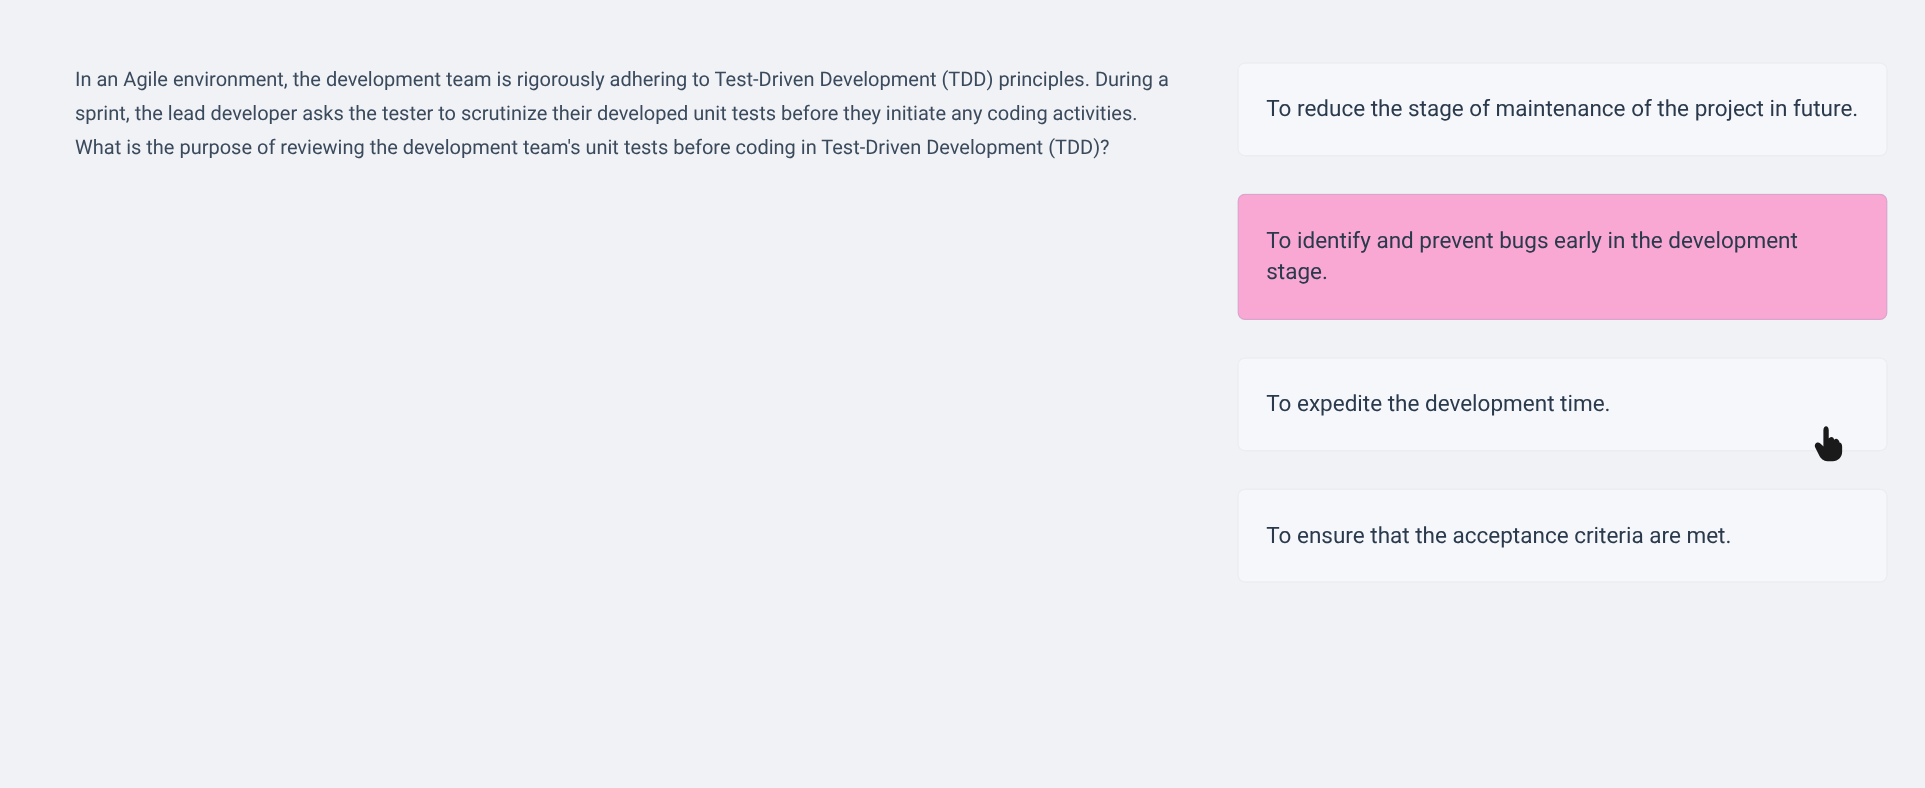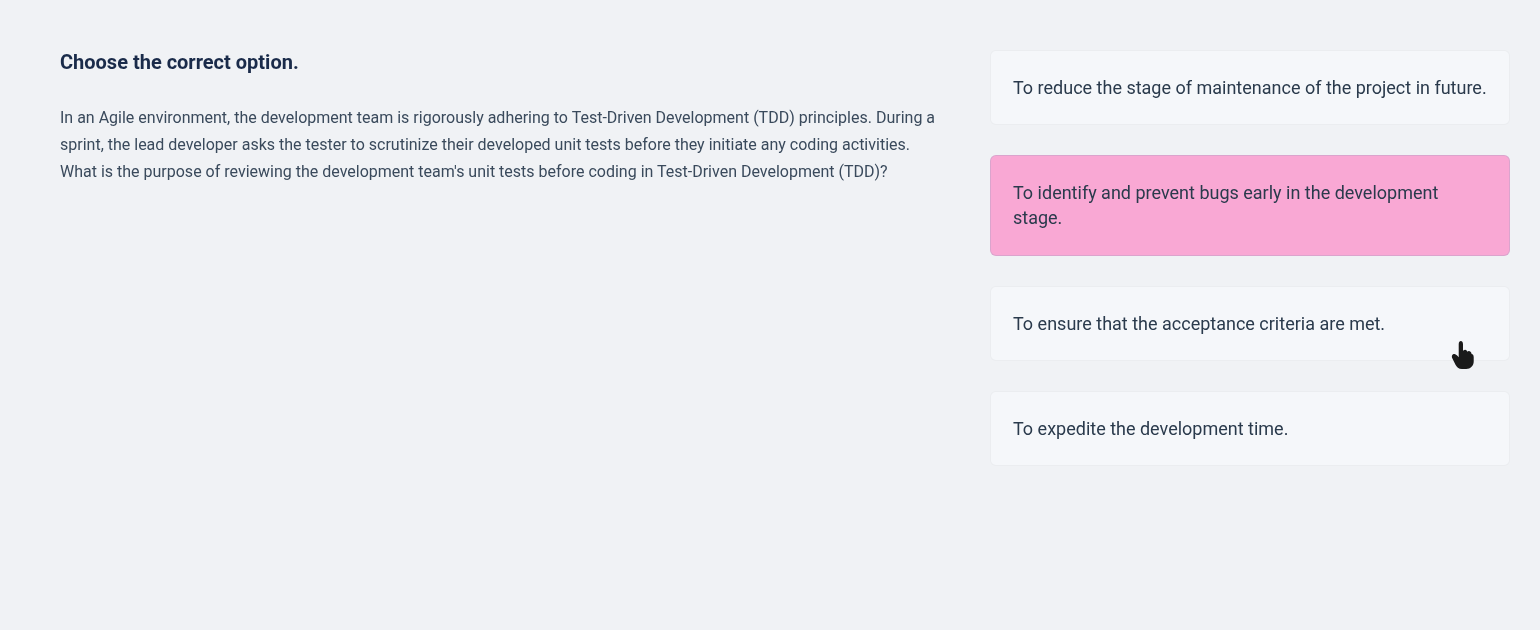--- a/index.html
+++ b/index.html
@@ -71,34 +71,33 @@
       width: 26px;
       height: 30px;
       pointer-events: none;
     }
   </style>
 </head>
 <body>
 
 <div class="container">
   <div class="question-panel">
-    <div class="question-title">Choose the correct option.</div>
     <div class="question-text">In an Agile environment, the development team is rigorously adhering to Test-Driven Development (TDD) principles. During a sprint, the lead developer asks the tester to scrutinize their developed unit tests before they initiate any coding activities. What is the purpose of reviewing the development team's unit tests before coding in Test-Driven Development (TDD)?</div>
   </div>
   <div class="options-panel">
     <div class="option">
       <span>To reduce the stage of maintenance of the project in future.</span>
     </div>
     <div class="option selected">
       <span>To identify and prevent bugs early in the development stage.</span>
     </div>
     <div class="option">
-      <span>To ensure that the acceptance criteria are met.</span>
+      <span>To expedite the development time.</span>
     </div>
     <div class="option">
-      <span>To expedite the development time.</span>
+      <span>To ensure that the acceptance criteria are met.</span>
     </div>
   </div>
 </div>
 
 <svg class="cursor-icon" viewBox="0 0 24 28" fill="#1a1a1a">
   <path d="M 8 4 C 8 2 9 1 10 1 C 11 1 12 2 12 4 L 12 10 C 12 10 13 9 14 9 C 15 9 16 10 16 11 C 17 10 18 10 19 11 C 20 12 20 13 20 13 C 21 13 22 14 22 16 L 22 20 C 22 24 19 27 15 27 L 11 27 C 8 27 6 25 5 23 L 2 17 C 1 15 2 13 4 13 C 5 13 6 14 7 15 L 8 16 L 8 4 Z"></path>
 </svg>
 
 </body></html>

